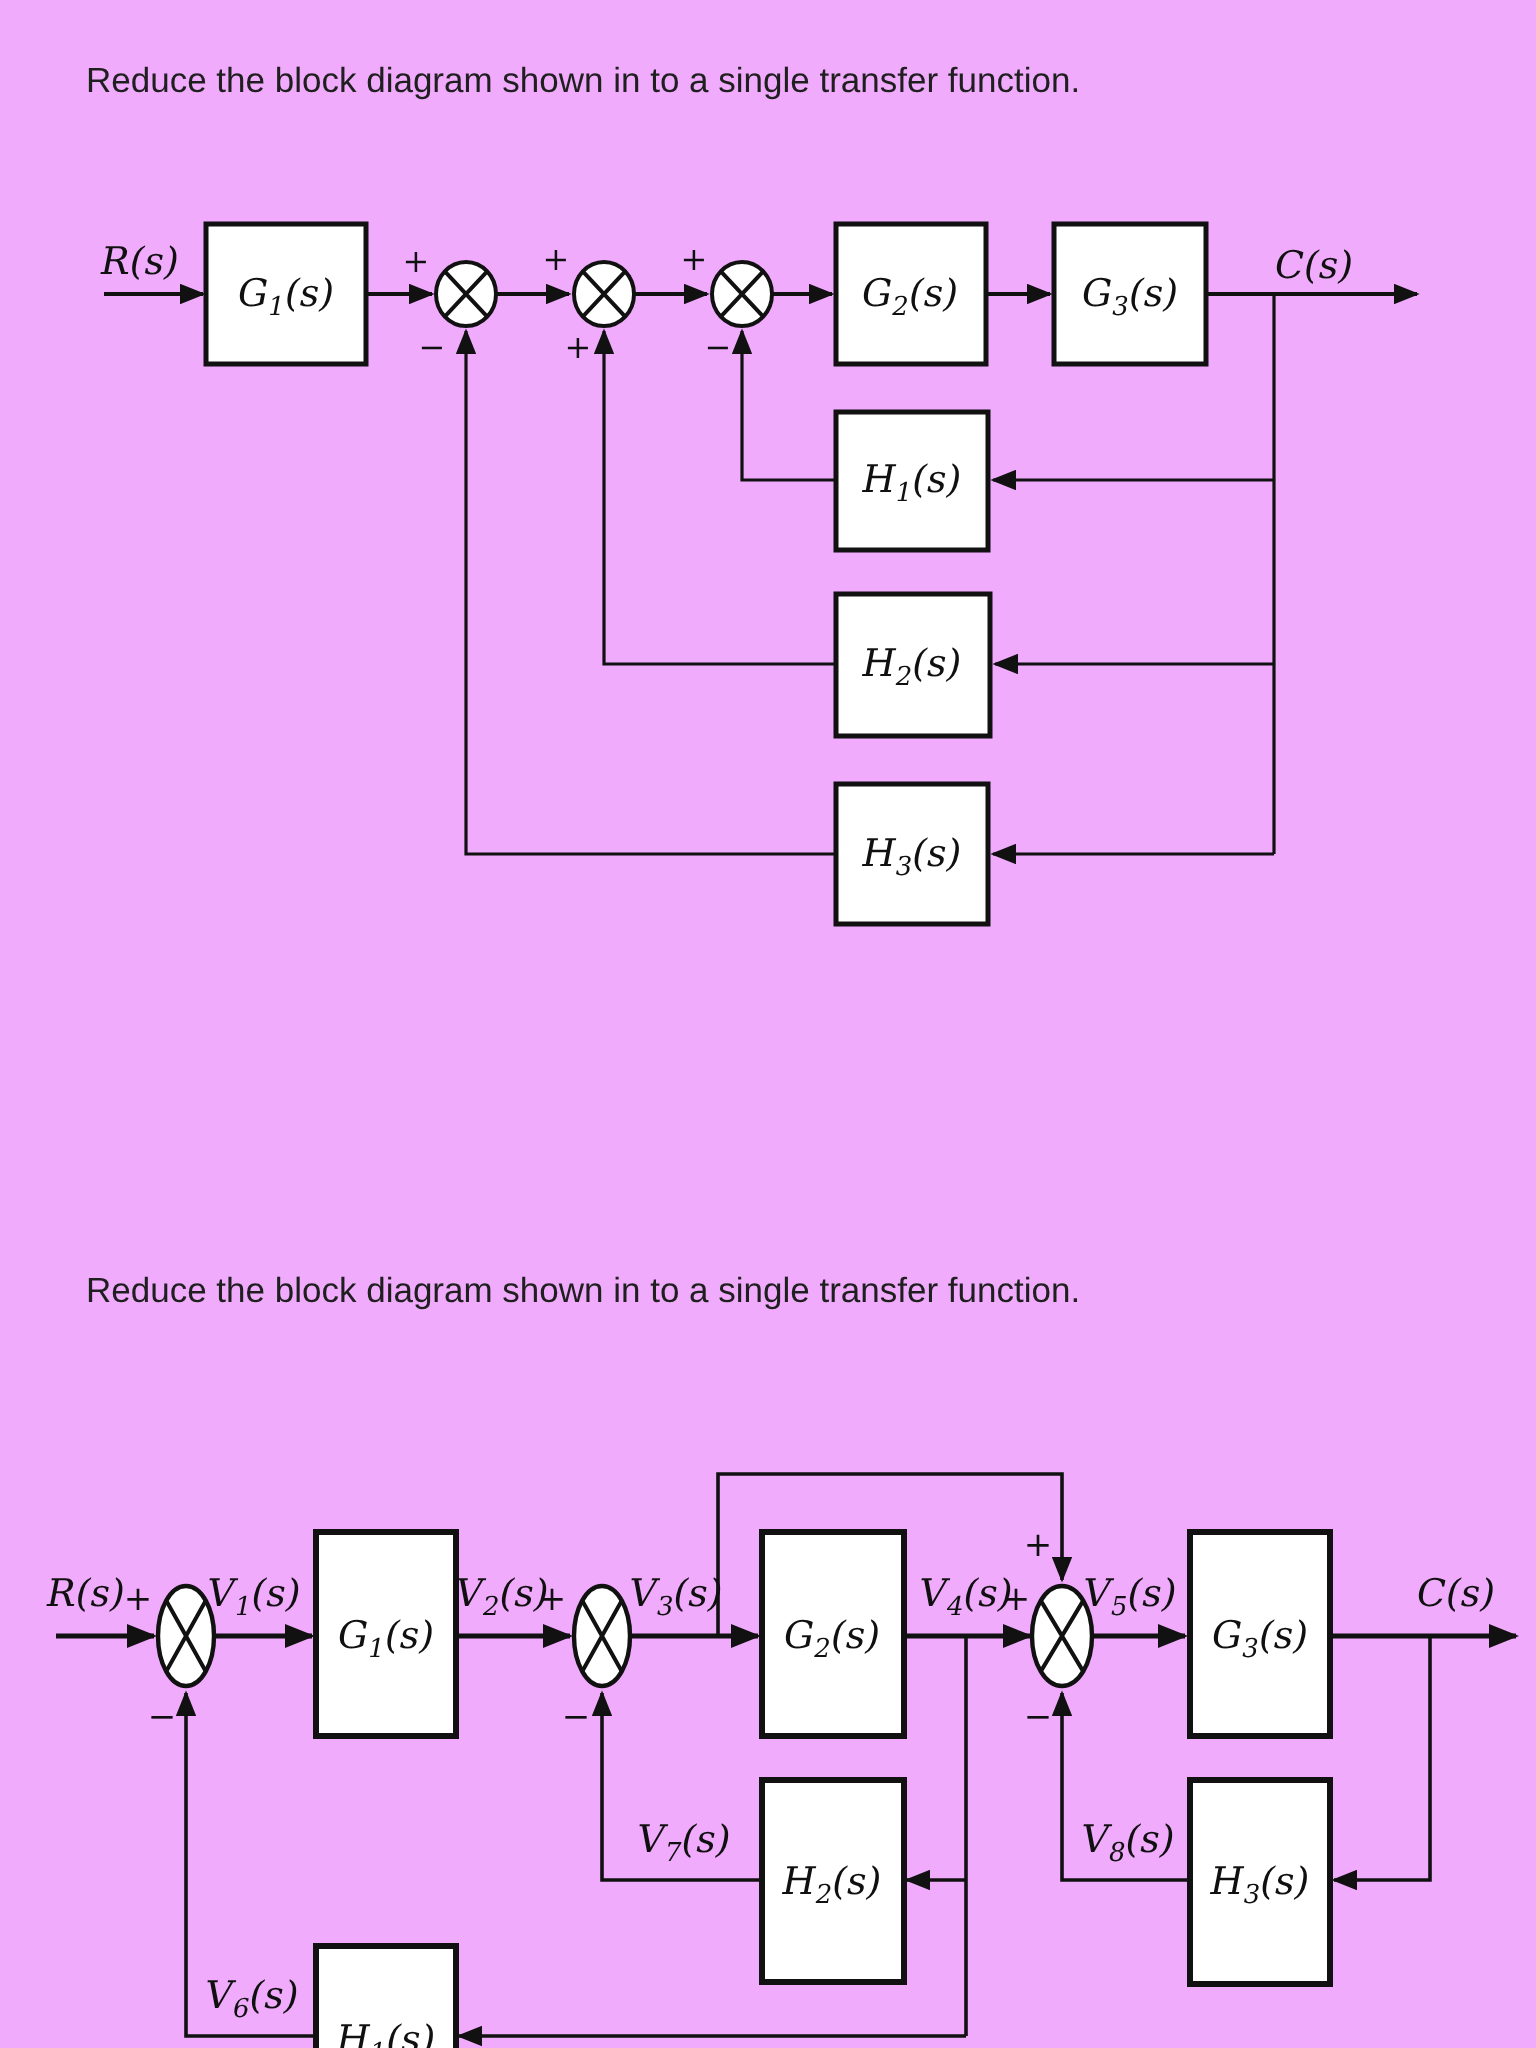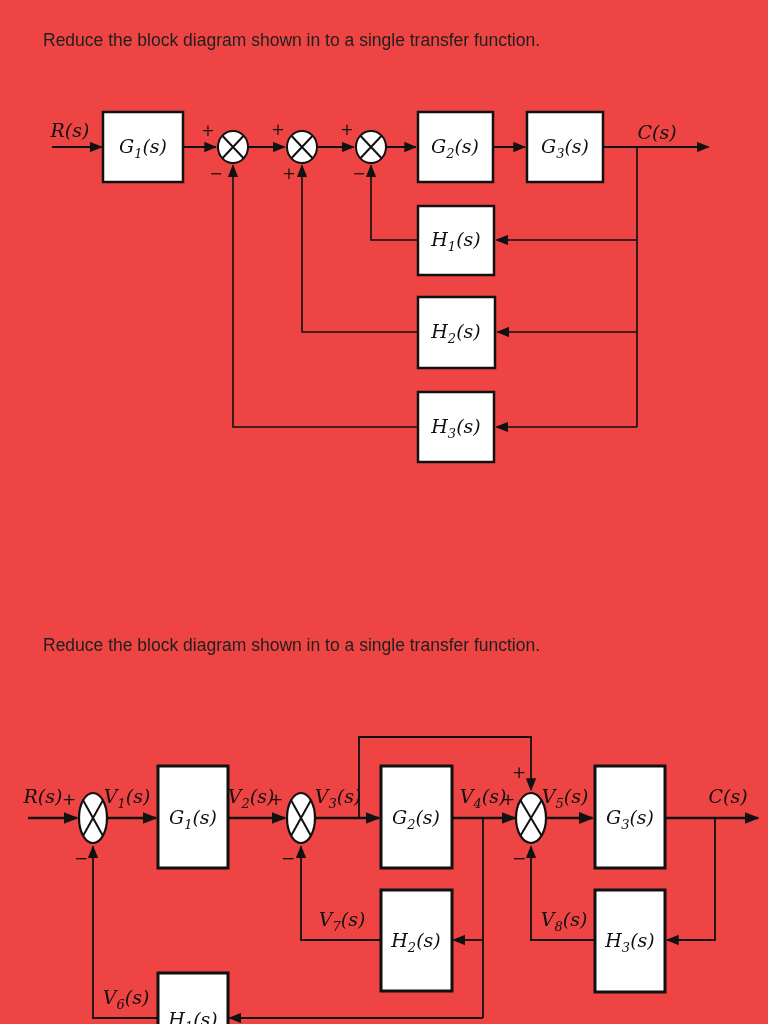--- a/index.html
+++ b/index.html
@@ -1,16 +1,16 @@
 <!DOCTYPE html>
 <html><head>
 <meta charset="utf-8">
 <style>
   html,body{margin:0;padding:0;background:#fff;}
-  .page{position:relative;width:768px;height:1024px;background:#ef4444;overflow:hidden;
+  .page{position:relative;width:768px;height:1024px;background:#f0abfc;overflow:hidden;
         font-family:"Liberation Sans",sans-serif;}
   .prob-title{position:absolute;font-size:17.5px;color:#1f1f1f;white-space:nowrap;
         font-family:"Liberation Sans",sans-serif;}
   svg{position:absolute;left:0;top:0;}
   svg text{font-family:"DejaVu Serif","Liberation Serif",serif;fill:#101010;}
   .blk-label{font-size:19px;font-style:italic;}
   .sig{font-size:19px;font-style:italic;}
   .sub{font-size:13px;font-style:italic;}
   .sign{font-size:16px;font-style:normal;}
   .sign2{font-size:17px;font-style:normal;}

